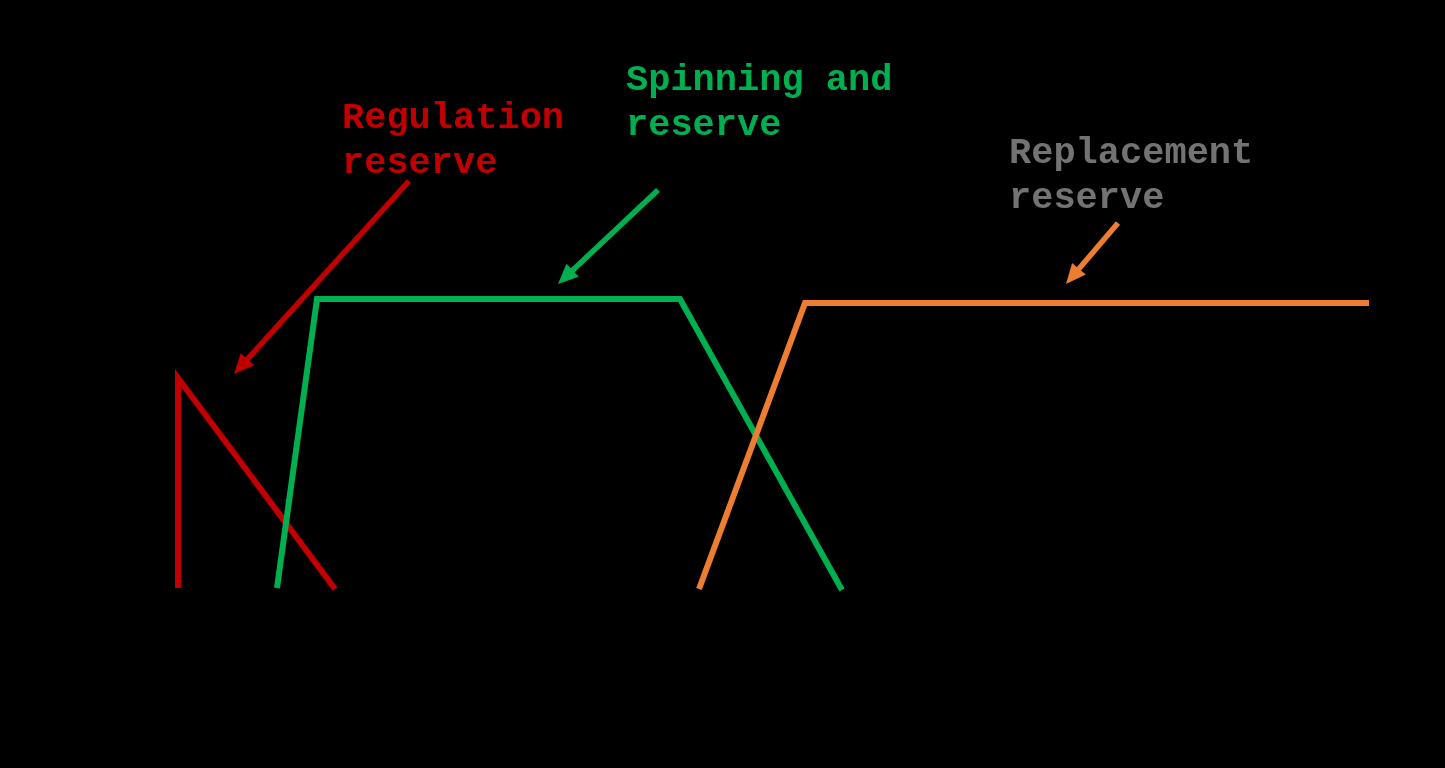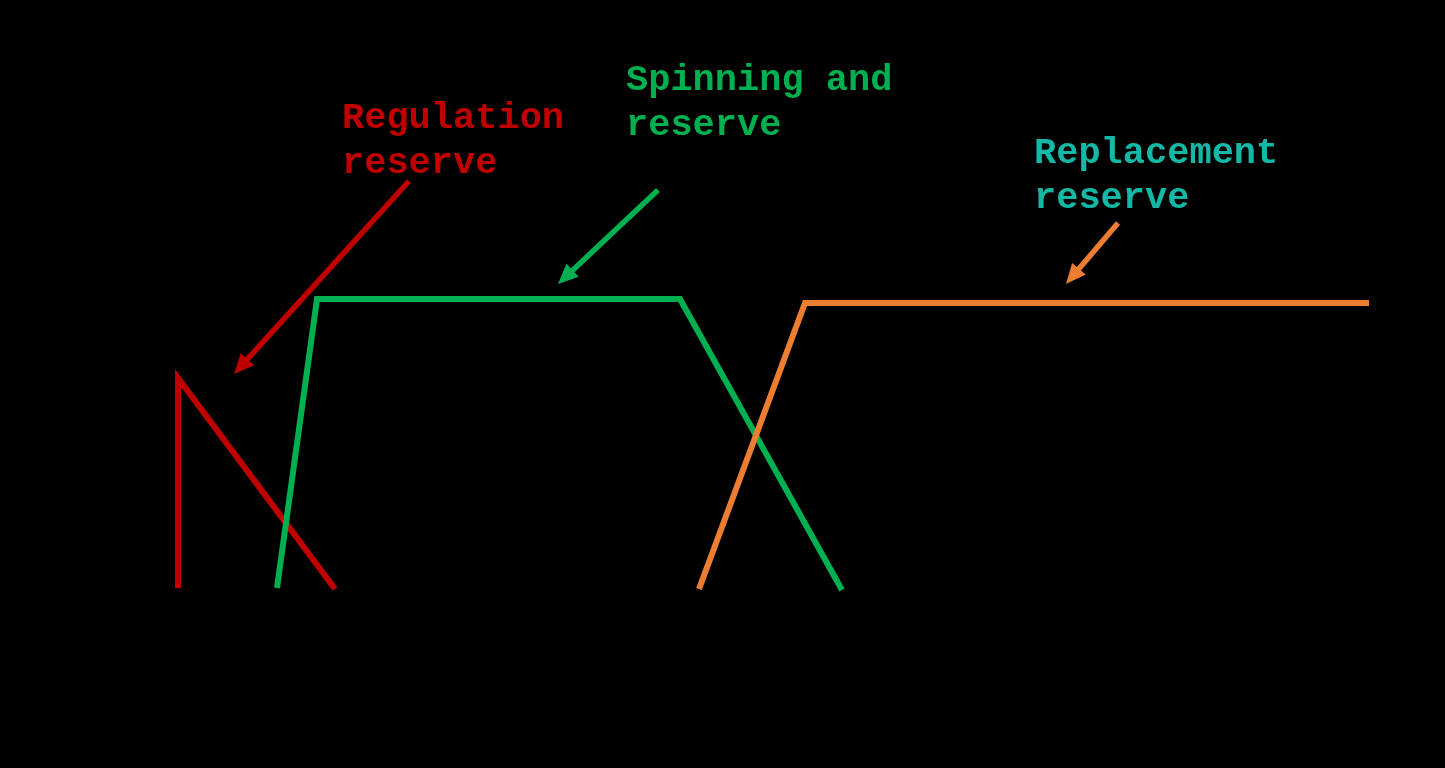--- a/index.html
+++ b/index.html
@@ -23,21 +23,21 @@
   .label {
     position: absolute;
     font-weight: bold;
     font-size: 37px;
     line-height: 45px;
     white-space: nowrap;
     font-family: Liberation Mono, monospace;
   }
   .label-regulation  { left: 342px;  top: 96px;  color: #c00000; }
   .label-spinning    { left: 626px;  top: 58px;  color: #00b050; }
-  .label-replacement { left: 1034px; top: 131px; color: #14b8a6; }
+  .label-replacement { left: 1009px; top: 131px; color: #737373; }
 </style>
 </head>
 <body>
 
 <div class="stage">
   <svg id="plot" width="1445" height="768" viewBox="0 0 1445 768">
       <polyline points="178,588 178,378 335,589" fill="none" stroke="#c00000" stroke-width="6" stroke-linejoin="miter" stroke-linecap="butt"></polyline>
       <polyline points="277,588 317,299 680,299 842,590" fill="none" stroke="#00b050" stroke-width="6" stroke-linejoin="miter" stroke-linecap="butt"></polyline>
       <polyline points="699,589 805,303 1369,303" fill="none" stroke="#ed7d31" stroke-width="6" stroke-linejoin="miter" stroke-linecap="butt"></polyline>
       <g>

